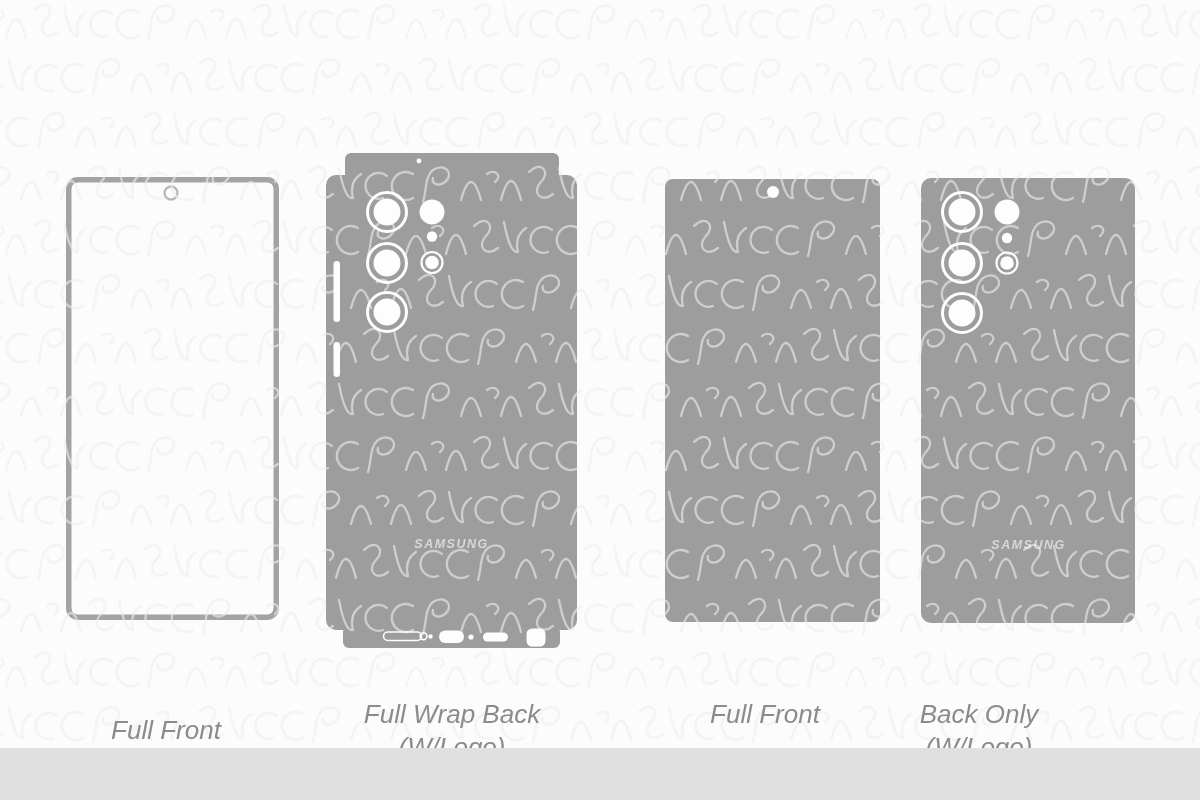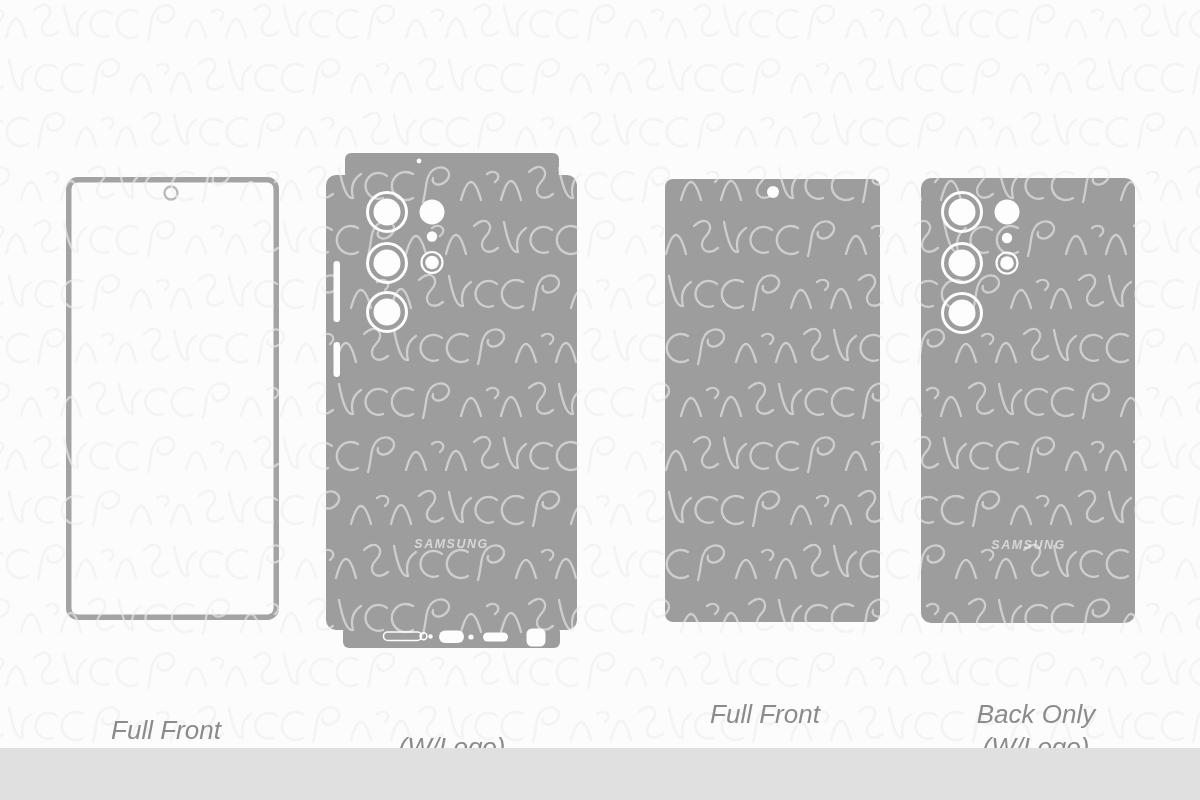--- a/index.html
+++ b/index.html
@@ -161,24 +161,24 @@
       <use href="#wm-row" x="0" y="640"></use>
       <use href="#wm-row" x="-55" y="694"></use>
       <use href="#wm-row" x="-110" y="748"></use>
     </g>
   </svg>
 
   <div class="label" style="left:166px;top:714px">
     <span>Full Front</span>
   </div>
   <div class="label" style="left:452px;top:698px">
-    <br>
+    <span>Full Wrap Back</span><br>
     <span>(W/Logo)</span>
   </div>
   <div class="label" style="left:765px;top:698px">
     <span>Full Front</span><br>
   </div>
-  <div class="label" style="left:1036px;top:698px">
+  <div class="label" style="left:979px;top:698px">
     <span>Back Only</span><br>
     <span>(W/Logo)</span>
   </div>
 
 </div>
 
 </body></html>

